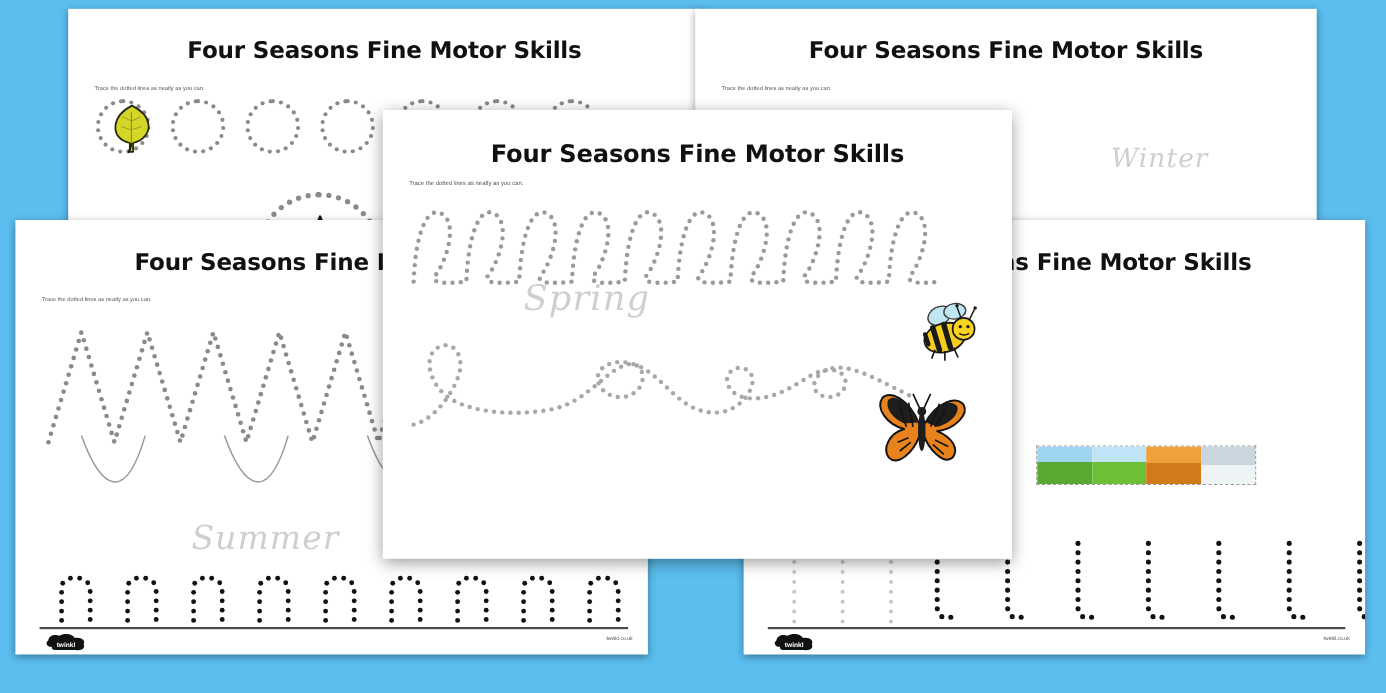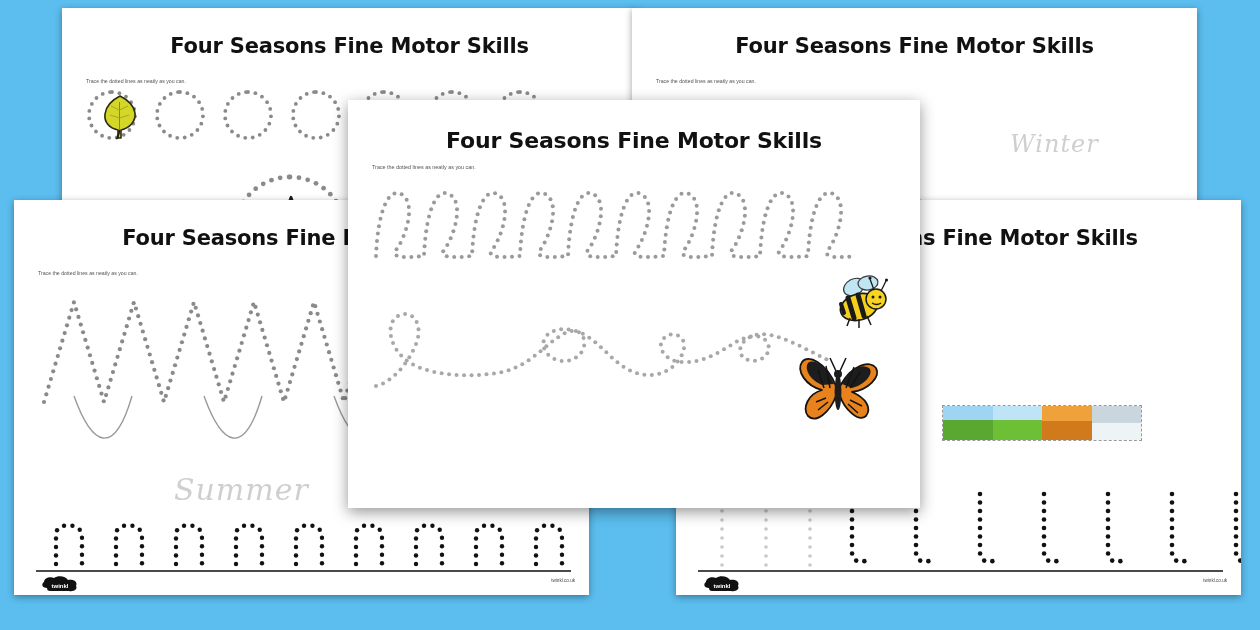--- a/index.html
+++ b/index.html
@@ -1452,20 +1452,21 @@
           <path d="M40 31 Q44.5 34 49 31" stroke="#1a1a1a" stroke-width="1.3" fill="none"></path>
 
           <path d="M42 18 L38 7 M49 19 L54 9" stroke="#1a1a1a" stroke-width="1.3" fill="none"></path>
           <circle cx="38" cy="6" r="1.6" fill="#1a1a1a"></circle>
           <circle cx="54.5" cy="8" r="1.6" fill="#1a1a1a"></circle>
 
           <path d="M18 46 L15 54 M27 47 L27 56 M35 44 L39 53" stroke="#1a1a1a" stroke-width="1.5" fill="none"></path>
         </svg>
       </div>
 
+      <div class="season-word" style="left:128px;top:152px;font-size:32px;">Spring</div>
 
       <div class="svg-row" style="left:24px;top:190px;">
         <svg width="460" height="110" viewBox="0 0 460 110">
           <g id="spring-swirls" fill="#a8a8a8">
               <circle cx="4.00" cy="96.00" r="2" fill="#a8a8a8"></circle>
               <circle cx="11.01" cy="93.38" r="2" fill="#a8a8a8"></circle>
               <circle cx="17.42" cy="89.50" r="2" fill="#a8a8a8"></circle>
               <circle cx="23.23" cy="84.76" r="2" fill="#a8a8a8"></circle>
               <circle cx="28.46" cy="79.39" r="2" fill="#a8a8a8"></circle>
               <circle cx="33.15" cy="73.54" r="2" fill="#a8a8a8"></circle>

